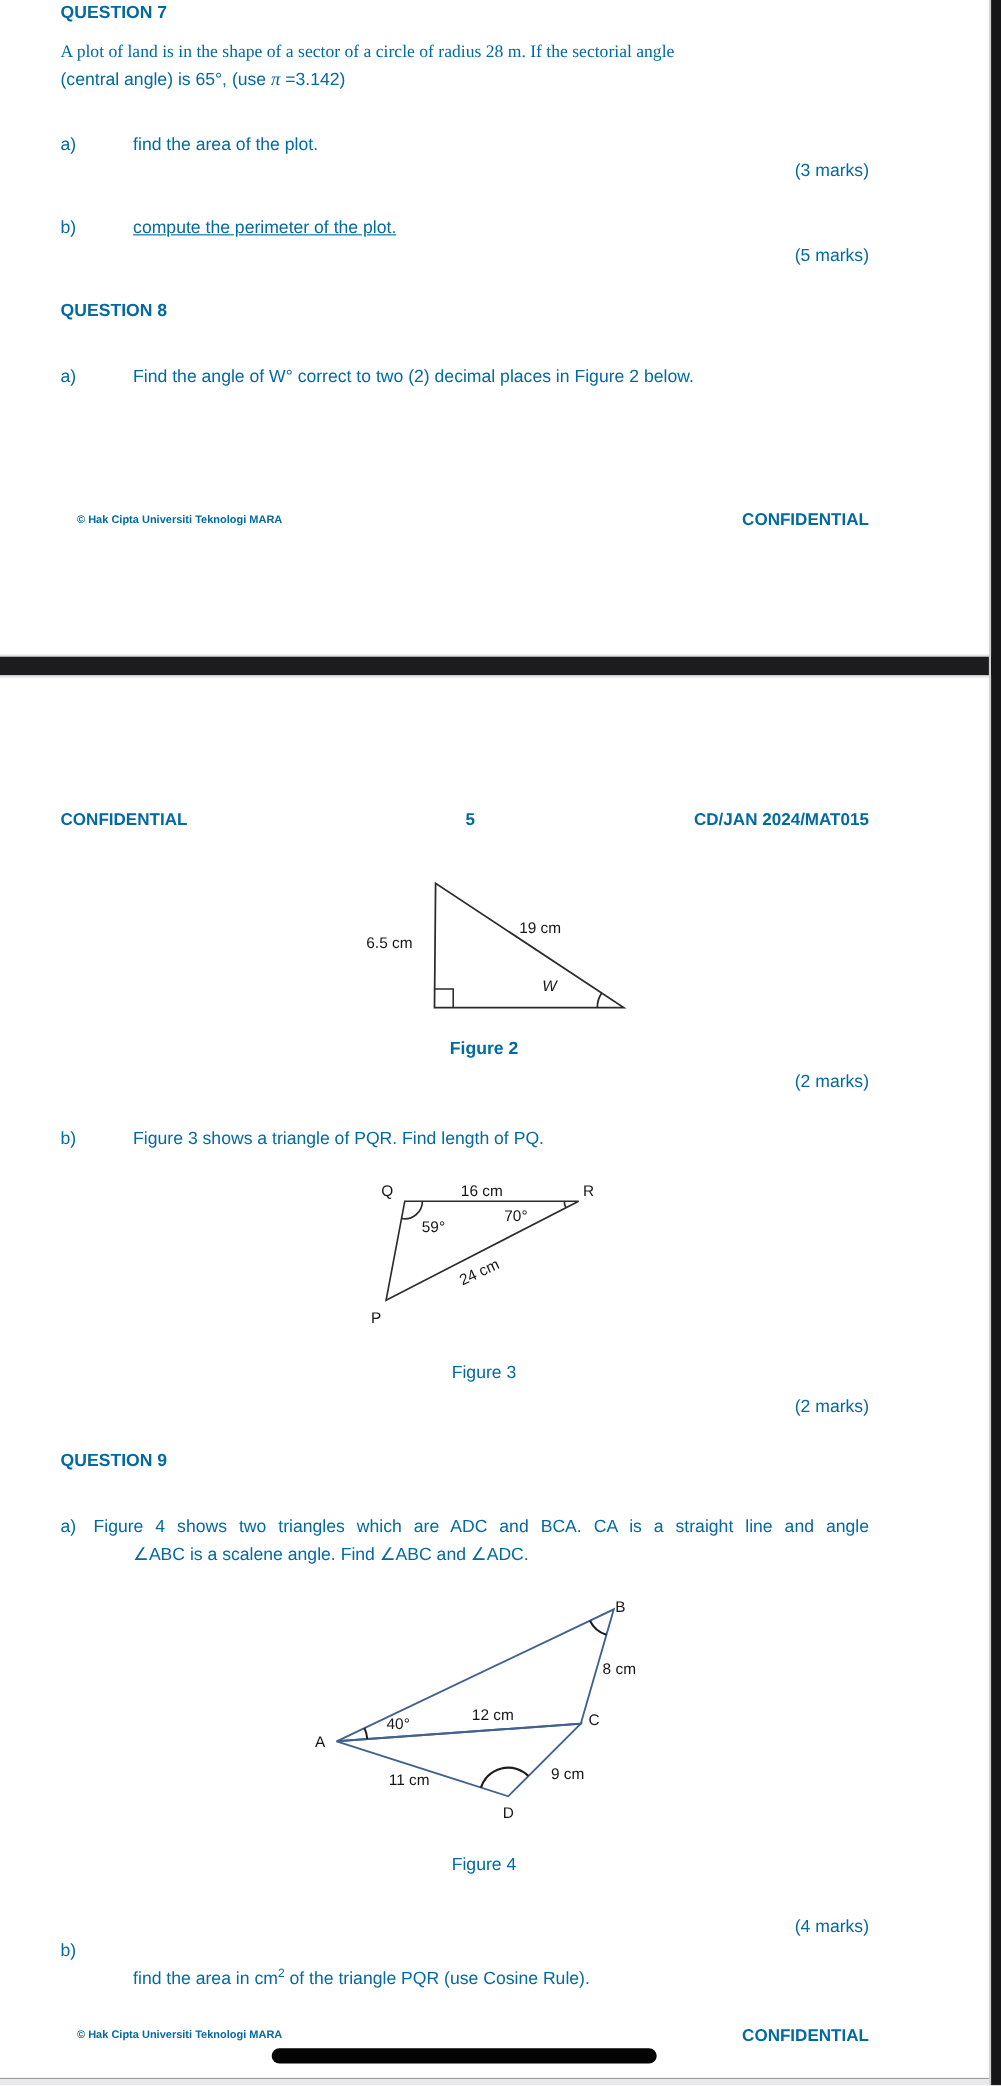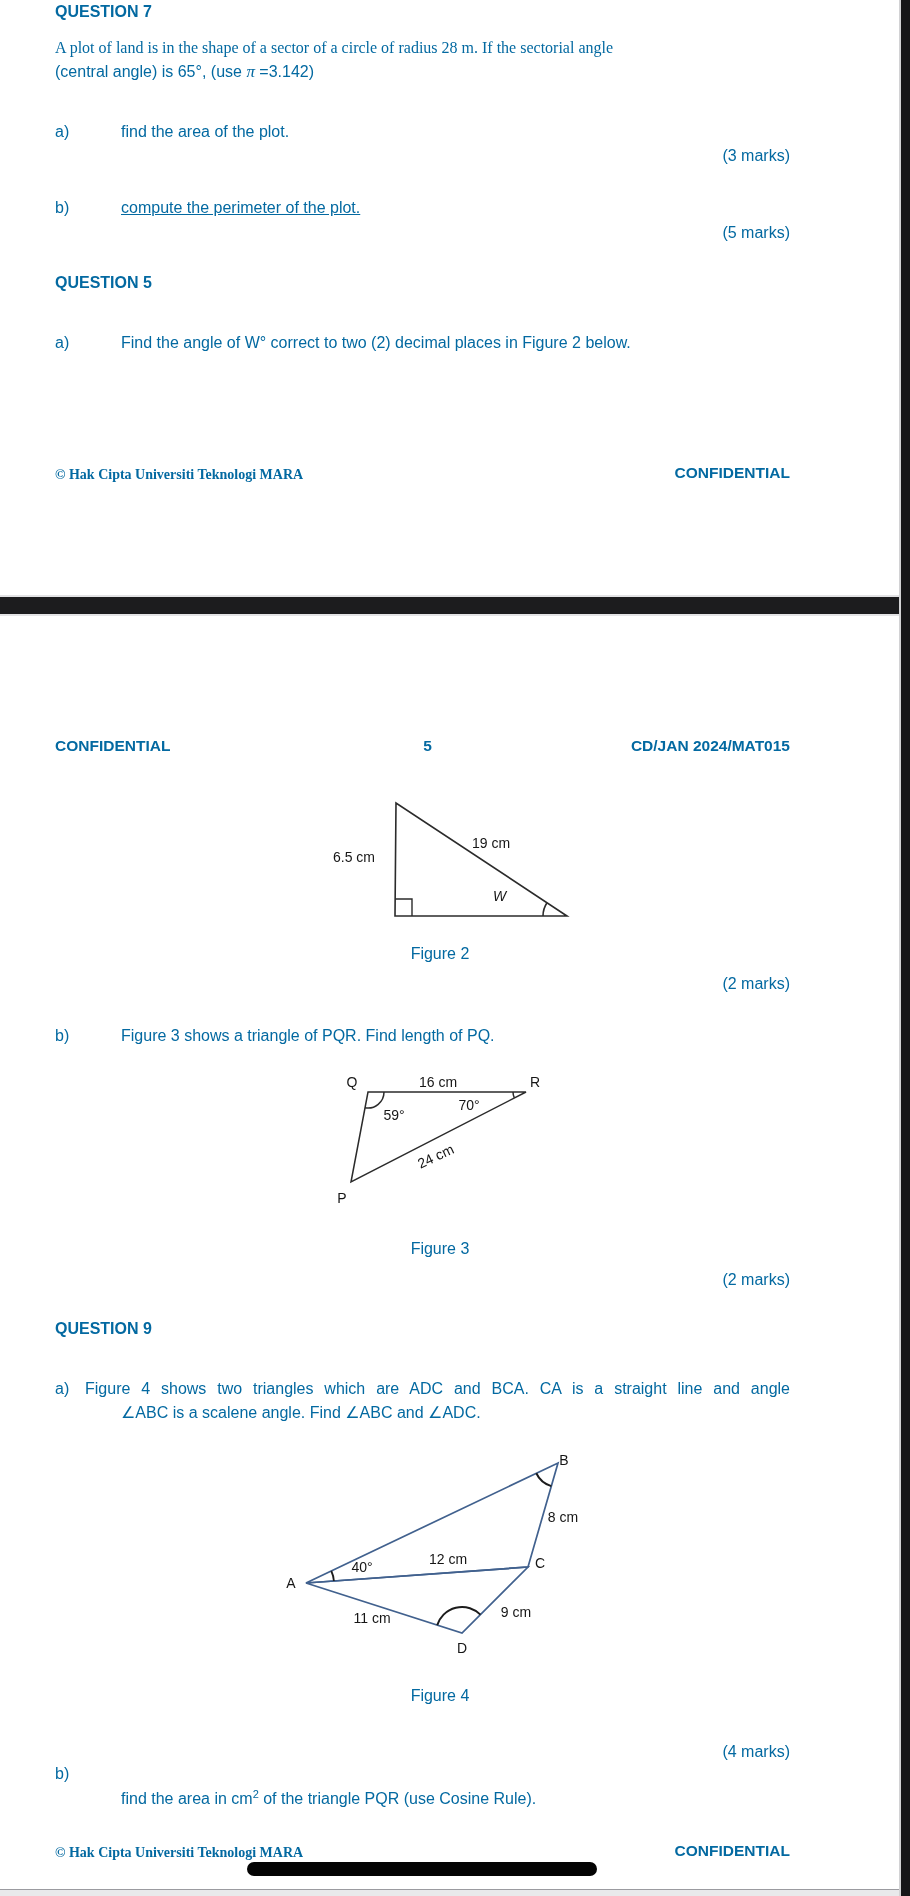--- a/index.html
+++ b/index.html
@@ -10,21 +10,21 @@
   }
   .abs { position:absolute; white-space:nowrap; }
   .bold { font-weight:bold; }
   .marks { right:120px; text-align:right; }
   .marker { left:55px; }
   .itext { left:85px;margin-left:36px; }
   .justify {
     white-space:normal; text-align:justify; text-align-last:justify;
     left:85px; right:120px;
   }
-  .footer-left { left:55px; font-size:14px; font-weight:bold;font-family:Liberation Serif, serif; }
+  .footer-left { left:70px; font-size:10px; font-weight:bold; }
   .footer-right { right:120px; font-size:15.5px; font-weight:bold; text-align:right; }
   .caption { left:340px; width:200px; text-align:center; }
   .pi { font-family:"Liberation Serif", serif; font-style:italic; font-size:17px; }
   svg { position:absolute; overflow:visible; font-family:"Liberation Sans", sans-serif; }
   svg text { fill:#161616; font-size:14px; }
   .sep-band { left:0; top:597px; width:910px; height:17px; background:#1c1c1e; }
   .sep-edge-top { left:0; top:595px; width:910px; height:2px; background:#e3e3e5; }
   .sep-edge-bot { left:0; top:614px; width:910px; height:2px; background:#e3e3e5; }
   .right-strip { left:901px; top:0; width:9px; height:1896px; background:#161618; }
   .right-strip-edge { left:899px; top:0; width:2px; height:1896px; background:#d2d2d4; }
@@ -42,21 +42,21 @@
   <div class="abs" style="left:55px; top:62px;"><span>(central angle) is 65°, (use </span><span class="pi">π</span><span> =3.142)</span></div>
 
   <div class="abs marker" style="top:123px;">a)</div>
   <div class="abs itext" style="top:123px;">find the area of the plot.</div>
   <div class="abs marks" style="top:147px;">(3 marks)</div>
 
   <div class="abs marker" style="top:199px;">b)</div>
   <div class="abs itext" style="top:199px;text-decoration:underline;">compute the perimeter of the plot.</div>
   <div class="abs marks" style="top:224px;">(5 marks)</div>
 
-  <div class="abs bold" style="left:55px; top:274px;">QUESTION 5</div>
+  <div class="abs bold" style="left:55px; top:274px;">QUESTION 8</div>
 
   <div class="abs marker" style="top:334px;">a)</div>
   <div class="abs itext" style="top:334px;">Find the angle of  W° correct to two (2) decimal places in Figure 2 below.</div>
 
   <div class="abs footer-left" style="top:467px;">© Hak Cipta Universiti Teknologi MARA</div>
   <div class="abs footer-right" style="top:464px;">CONFIDENTIAL</div>
 
   <div class="abs sep-edge-top"></div>
   <div class="abs sep-band"></div>
   <div class="abs sep-edge-bot"></div>
@@ -66,21 +66,21 @@
   <div class="abs bold" style="right:120px; top:737px; text-align:right; font-size:15.5px;">CD/JAN 2024/MAT015</div>
 
   <svg style="left:300px; top:795px;" width="300" height="135" viewBox="0 0 300 135">
     <polygon points="96,8 95,121 267,121" fill="none" stroke="#2b2b2b" stroke-width="1.6"></polygon>
     <polyline points="95,104 112,104 112,121" fill="none" stroke="#2b2b2b" stroke-width="1.4"></polyline>
     <path d="M243,121 A24,24 0 0 1 247,107.8" fill="none" stroke="#2b2b2b" stroke-width="1.6"></path>
     <text x="75" y="67" text-anchor="end">6.5 cm</text>
     <text x="172" y="53">19 cm</text>
     <text x="193" y="106" font-style="italic" font-size="15">W</text>
   </svg>
-  <div class="abs caption" style="top:945px;">Figure 2</div>
+  <div class="abs caption" style="top:945px;font-weight:bold;">Figure 2</div>
   <div class="abs marks" style="top:975px;">(2 marks)</div>
 
   <div class="abs marker" style="top:1027px;">b)</div>
   <div class="abs itext" style="top:1027px;">Figure 3 shows a triangle of PQR. Find length of PQ.</div>
 
   <svg style="left:320px; top:1070px;" width="260" height="145" viewBox="0 0 260 145">
     <polygon points="48,22 206,22 31,112" fill="none" stroke="#2b2b2b" stroke-width="1.5"></polygon>
     <path d="M64,22 A16,16 0 0 1 45,37.7" fill="none" stroke="#2b2b2b" stroke-width="1.5"></path>
     <path d="M193,22 A13,13 0 0 0 194.4,27.9" fill="none" stroke="#2b2b2b" stroke-width="1.5"></path>
     <text x="32" y="17" text-anchor="middle">Q</text>

